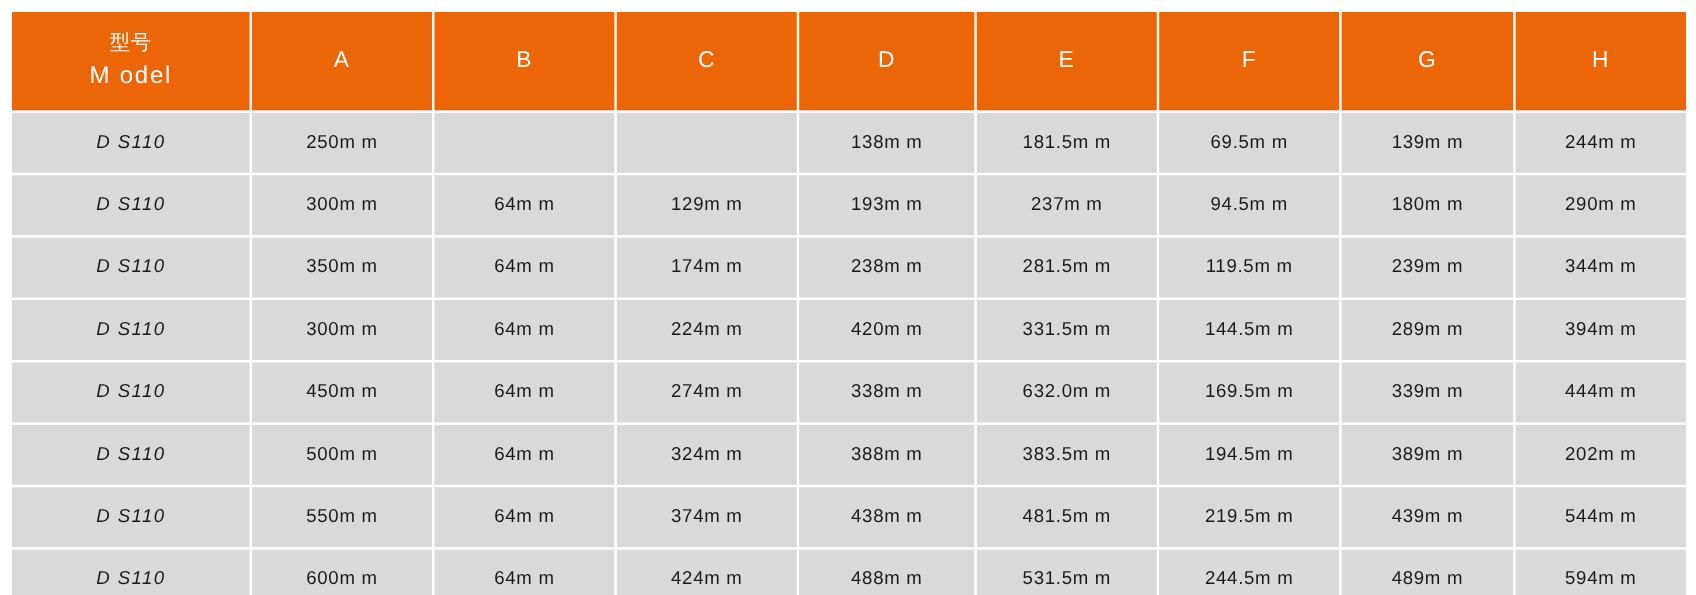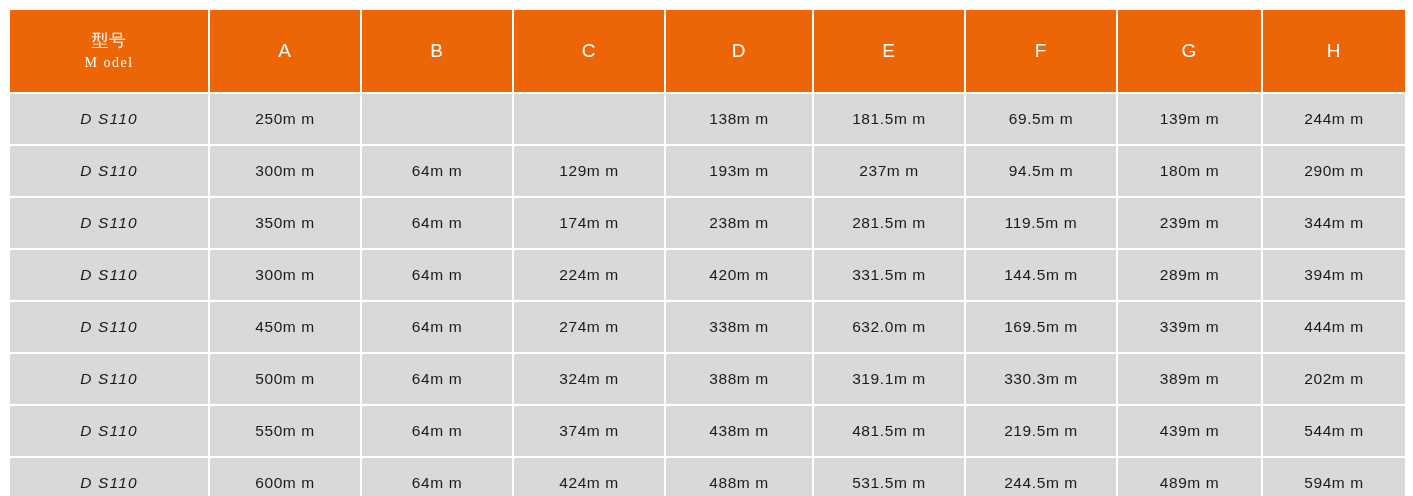--- a/index.html
+++ b/index.html
@@ -36,29 +36,28 @@
     color: #ffffff;
     height: 82px;
     font-size: 19px;
     font-weight: normal;
     letter-spacing: 1px;
   }
   thead th.model-col {
     line-height: 1.45;
     font-size: 17px;
     letter-spacing: 0.5px;
-    font-family: Liberation Serif, serif;
   }
   thead th.model-col .cn {
     display: block;
     font-size: 17px;
   }
   thead th.model-col .en {
     display: block;
-    font-size: 14px;
+    font-size: 20px;
     letter-spacing: 1.5px;
   }
   tbody td {
     background: #d9d9d9;
     color: #1a1a1a;
     height: 50px;
     font-size: 15.5px;
     letter-spacing: 0.6px;
   }
   tbody td.model-cell {
@@ -162,22 +161,22 @@
         <td>169.5m m</td>
         <td>339m m</td>
         <td>444m m</td>
       </tr>
       <tr>
         <td class="model-cell">D S110</td>
         <td>500m m</td>
         <td>64m m</td>
         <td>324m m</td>
         <td>388m m</td>
-        <td>319.1m m</td>
-        <td>330.3m m</td>
+        <td>383.5m m</td>
+        <td>194.5m m</td>
         <td>389m m</td>
         <td>202m m</td>
       </tr>
       <tr>
         <td class="model-cell">D S110</td>
         <td>550m m</td>
         <td>64m m</td>
         <td>374m m</td>
         <td>438m m</td>
         <td>481.5m m</td>

